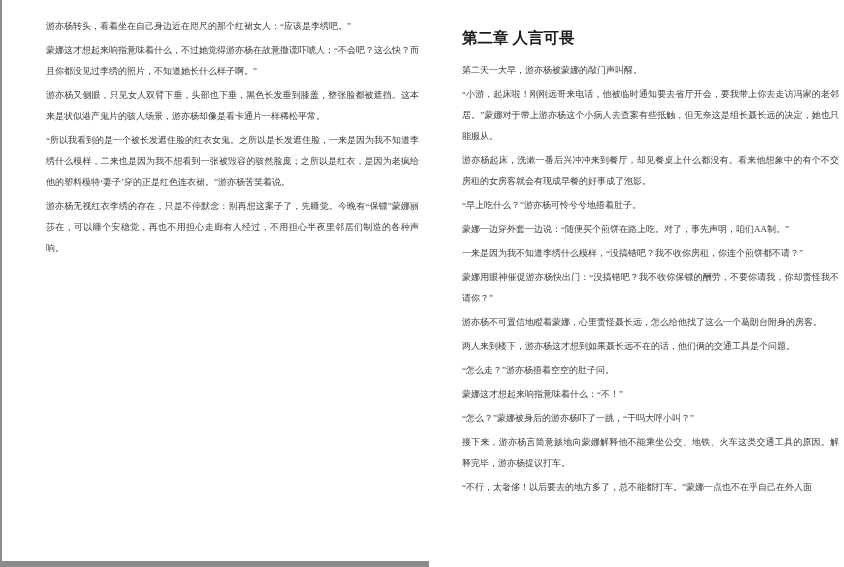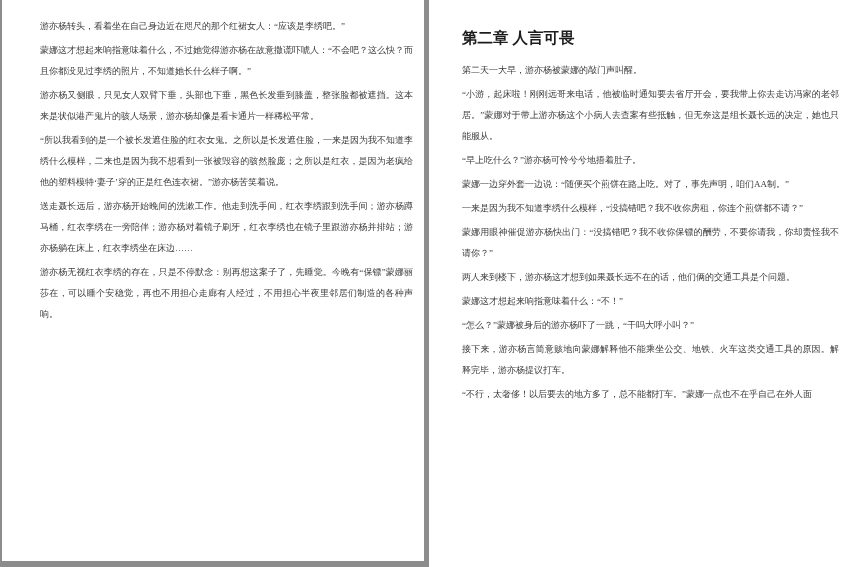--- a/index.html
+++ b/index.html
@@ -24,21 +24,21 @@
   }
   .left-page-bottom-edge {
     position: absolute; left: 2px; top: 561px;
     width: 422px; height: 6px;
     background: #8c8c8c;
   }
   .page {
     position: absolute; top: 0;
     background: #ffffff;
   }
-  .page.left  { left: 2px;   width: 422px; height: 561px; }
+  .page.left  { left: 8px;   width: 422px; height: 561px; }
   .page.right { left: 429px; width: 349px; height: 567px; }
 
   .text-col {
     position: absolute;
   }
   .left .text-col  { left: 38px; top: 16px; width: 373px; }
   .right .text-col { left: 33px; top: 26px; width: 377px; }
 
   .chapter-title {
     font-size: 15.5px;
@@ -63,35 +63,37 @@
 <div class="edge-left"></div>
 <div class="gutter"></div>
 <div class="left-page-bottom-edge"></div>
 
 <div class="page left">
   <div class="text-col">
       <p>游亦杨转头，看着坐在自己身边近在咫尺的那个红裙女人：“应该是李绣吧。”</p>
       <p>蒙娜这才想起来响指意味着什么，不过她觉得游亦杨在故意撒谎吓唬人：“不会吧？这么快？而且你都没见过李绣的照片，不知道她长什么样子啊。”</p>
       <p>游亦杨又侧眼，只见女人双臂下垂，头部也下垂，黑色长发垂到膝盖，整张脸都被遮挡。这本来是状似港产鬼片的骇人场景，游亦杨却像是看卡通片一样稀松平常。</p>
       <p>“所以我看到的是一个被长发遮住脸的红衣女鬼。之所以是长发遮住脸，一来是因为我不知道李绣什么模样，二来也是因为我不想看到一张被毁容的骇然脸庞；之所以是红衣，是因为老疯给他的塑料模特‘妻子’穿的正是红色连衣裙。”游亦杨苦笑着说。</p>
-      <p>送走聂长远后，游亦杨开始晚间的洗漱工作。他走到洗手间，红衣李绣跟到洗手间；游亦杨蹲马桶，红衣李绣在一旁陪伴；游亦杨对着镜子刷牙，红衣李绣也在镜子里跟游亦杨并排站；游亦杨躺在床上，红衣李绣坐在床边……</p>
       <p>游亦杨无视红衣李绣的存在，只是不停默念：别再想这案子了，先睡觉。今晚有“保镖”蒙娜丽莎在，可以睡个安稳觉，再也不用担心走廊有人经过，不用担心半夜里邻居们制造的各种声响。</p>
     </div>
 </div>
 
 <div class="page right">
   <div class="text-col">
     <h1 class="chapter-title">第二章 人言可畏</h1>
     <div>
         <p>第二天一大早，游亦杨被蒙娜的敲门声叫醒。</p>
         <p>“小游，起床啦！刚刚远哥来电话，他被临时通知要去省厅开会，要我带上你去走访冯家的老邻居。”蒙娜对于带上游亦杨这个小病人去查案有些抵触，但无奈这是组长聂长远的决定，她也只能服从。</p>
+        <p>游亦杨起床，洗漱一番后兴冲冲来到餐厅，却见餐桌上什么都没有。看来他想象中的有个不交房租的女房客就会有现成早餐的好事成了泡影。</p>
         <p>“早上吃什么？”游亦杨可怜兮兮地捂着肚子。</p>
         <p>蒙娜一边穿外套一边说：“随便买个煎饼在路上吃。对了，事先声明，咱们AA制。”</p>
         <p>一来是因为我不知道李绣什么模样，“没搞错吧？我不收你房租，你连个煎饼都不请？”</p>
         <p>蒙娜用眼神催促游亦杨快出门：“没搞错吧？我不收你保镖的酬劳，不要你请我，你却责怪我不请你？”</p>
+        <p>游亦杨不可置信地瞪着蒙娜，心里责怪聂长远，怎么给他找了这么一个葛朗台附身的房客。</p>
         <p>两人来到楼下，游亦杨这才想到如果聂长远不在的话，他们俩的交通工具是个问题。</p>
+        <p>“怎么走？”游亦杨捂着空空的肚子问。</p>
         <p>蒙娜这才想起来响指意味着什么：“不！”</p>
         <p>“怎么？”蒙娜被身后的游亦杨吓了一跳，“干吗大呼小叫？”</p>
         <p>接下来，游亦杨言简意赅地向蒙娜解释他不能乘坐公交、地铁、火车这类交通工具的原因。解释完毕，游亦杨提议打车。</p>
         <p>“不行，太奢侈！以后要去的地方多了，总不能都打车。”蒙娜一点也不在乎自己在外人面</p>
       </div>
   </div>
 </div>
 
 </body></html>

